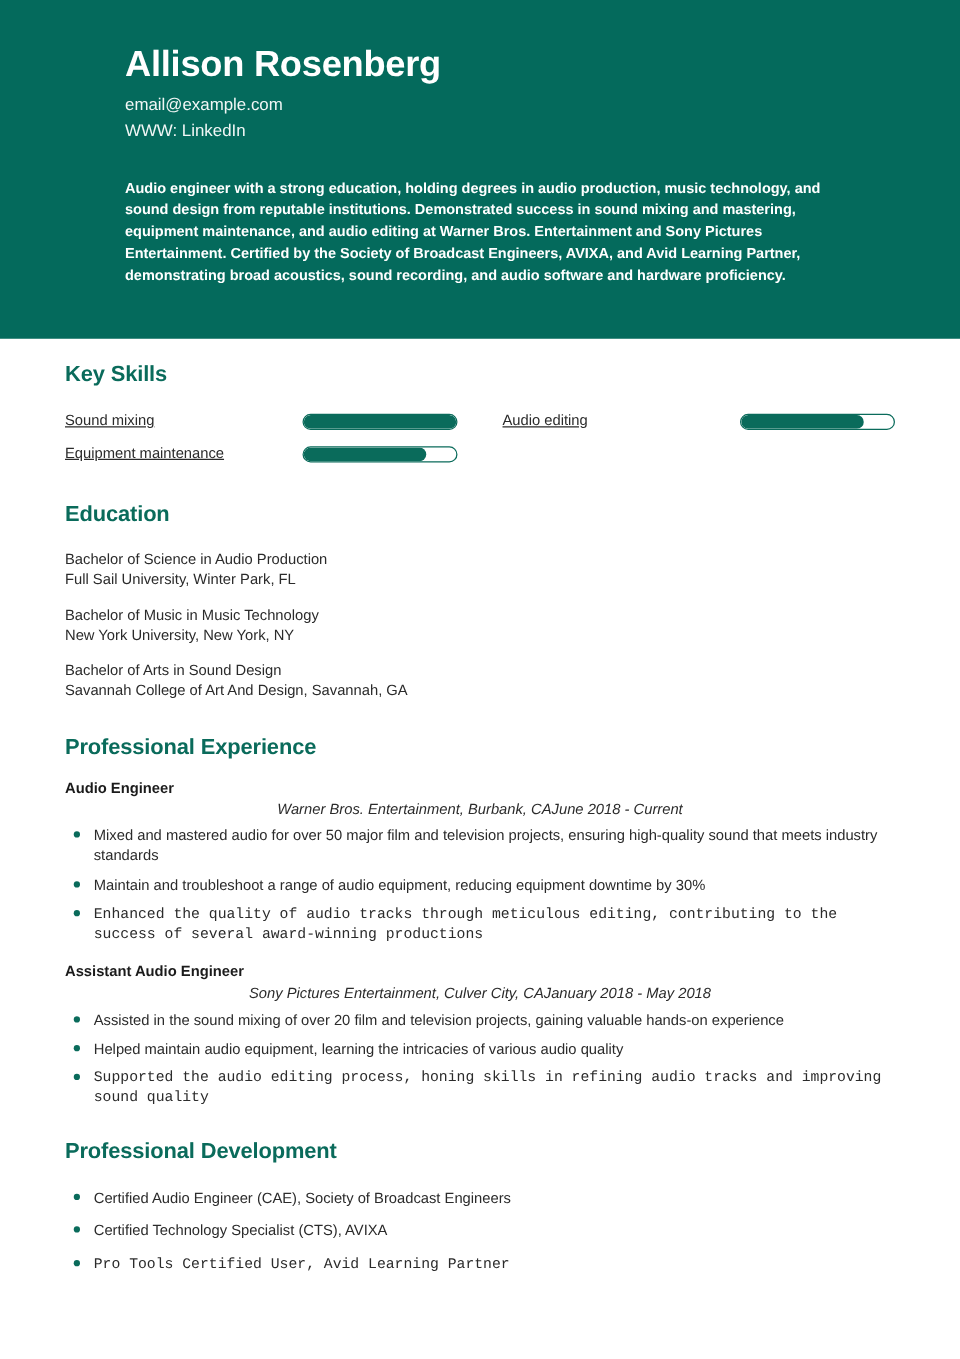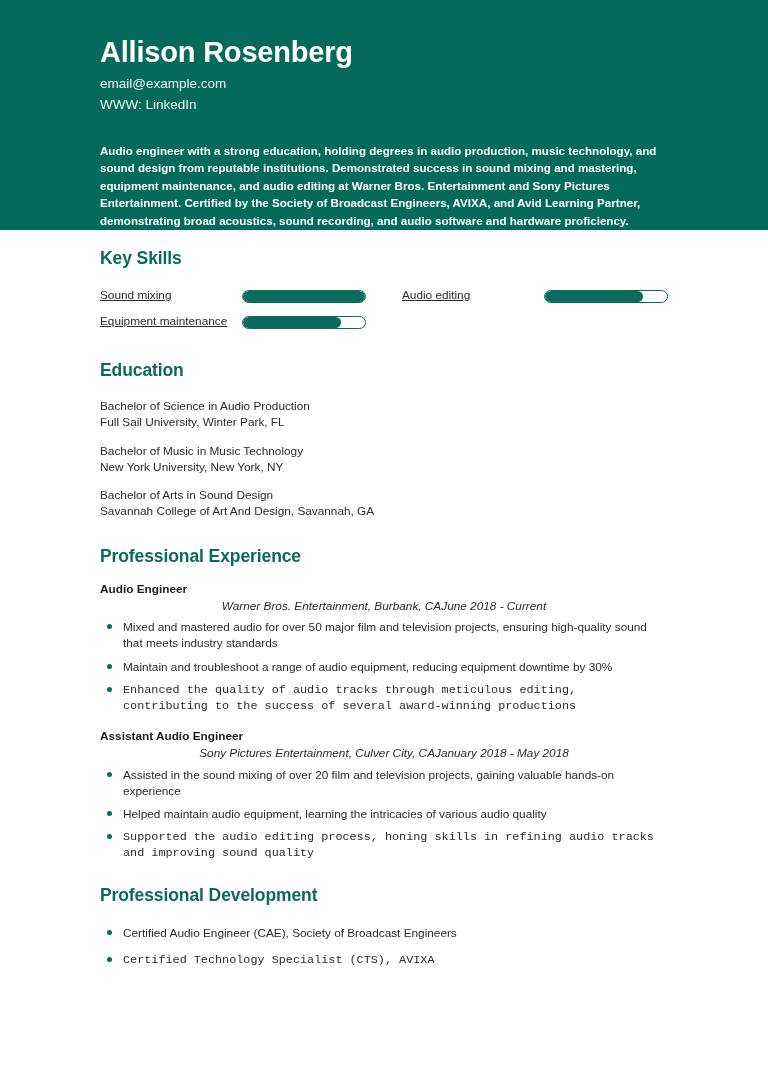--- a/index.html
+++ b/index.html
@@ -14,21 +14,21 @@
     font-family: "Liberation Sans", sans-serif;
     color: #2b2b2b;
     position: relative;
     overflow: hidden;
   }
 
   
   .header {
     background: #046A5C;
     width: 768px;
-    height: 230px;
+    height: 271px;
     padding: 36px 97px 0 100px;
     color: #ffffff;
   }
 
   .full-name {
     font-size: 29px;
     font-weight: bold;
     letter-spacing: -0.2px;
     line-height: 1.12;
     margin-bottom: 6px;
@@ -46,21 +46,21 @@
     margin-top: 26px;
     font-size: 11.6px;
     font-weight: bold;
     line-height: 1.51;
     color: #ffffff;
     max-width: 560px;
   }
 
   
   .content {
-    padding: 0 100px;
+    padding: 0 52px;
   }
 
   .section {
     margin-top: 0;
   }
 
   .section-title {
     color: #0A6B5B;
     font-size: 17.5px;
     font-weight: bold;
@@ -262,16 +262,17 @@
       </ul>
     </div>
 
   </section>
 
   <section class="section development-section">
     <h2 class="section-title">Professional Development</h2>
     <ul class="bullets">
       <li>Certified Audio Engineer (CAE), Society of Broadcast Engineers</li>
       <li>Certified Technology Specialist (CTS), AVIXA</li>
+      <li>Pro Tools Certified User, Avid Learning Partner</li>
     </ul>
   </section>
 
 </div>
 
 </body></html>

